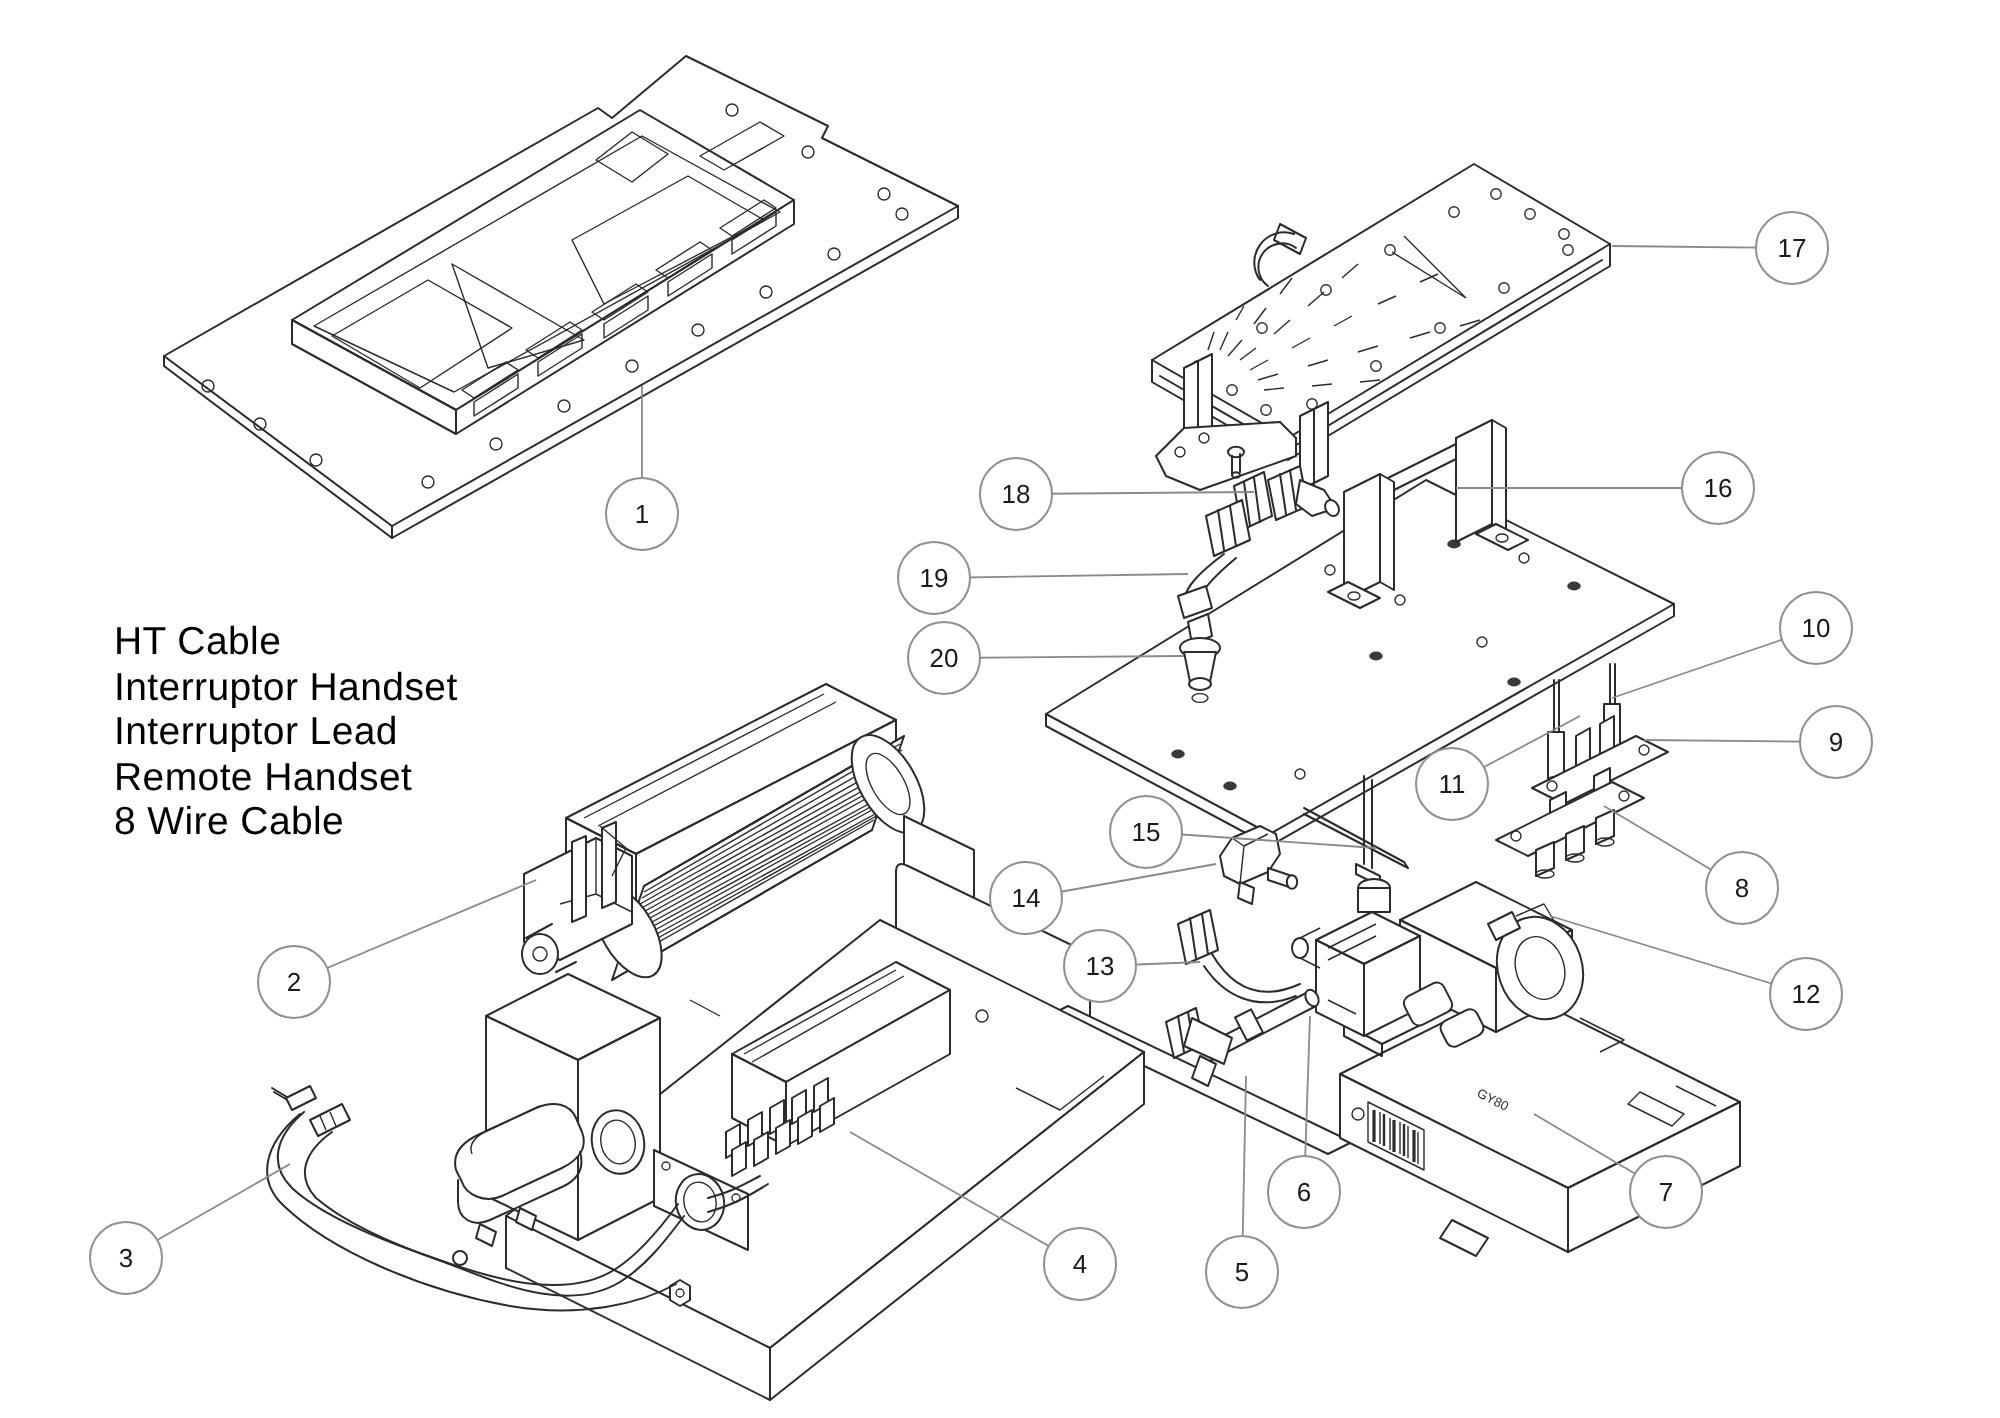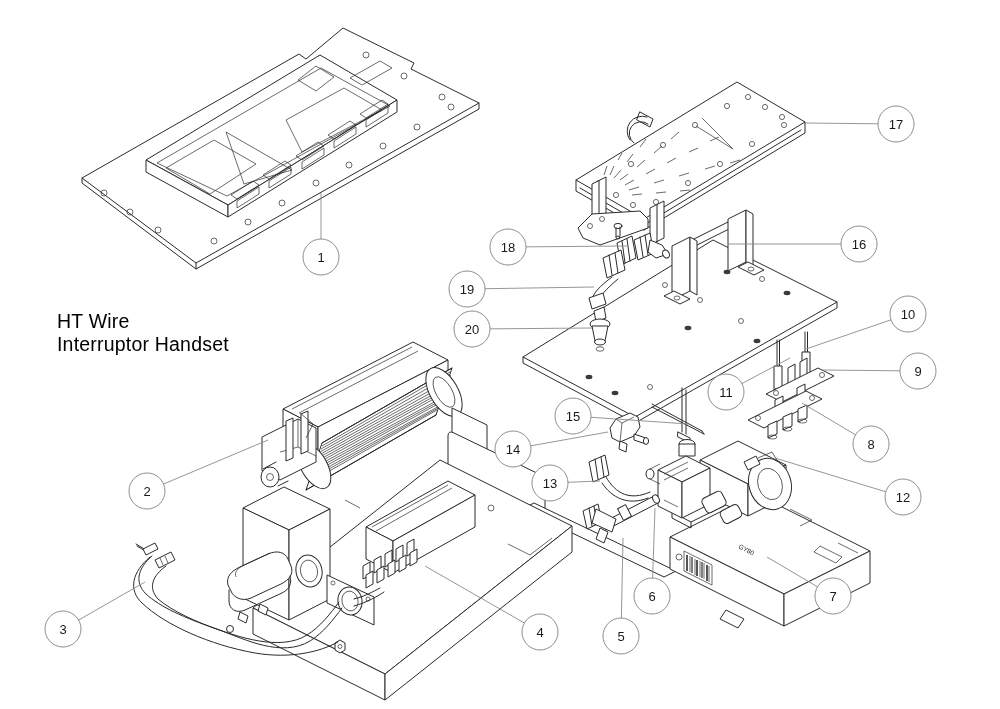--- a/index.html
+++ b/index.html
@@ -514,17 +514,20 @@
         </g>
         <g>
           <line x1="472" y1="329" x2="592" y2="328" class="co-line"></line>
           <circle cx="472" cy="329" r="18" class="co-circle"></circle>
           <text x="472" y="333.5" class="co-num">20</text>
         </g>
       </g>
 </svg>
 
 <div class="notes">
-  <div>HT Wire</div>
+  <div>HT Cable</div>
   <div>Interruptor Handset</div>
+  <div>Interruptor Lead</div>
+  <div>Remote Handset</div>
+  <div>8 Wire Cable</div>
 </div>
 
 </div>
 
 </body></html>

